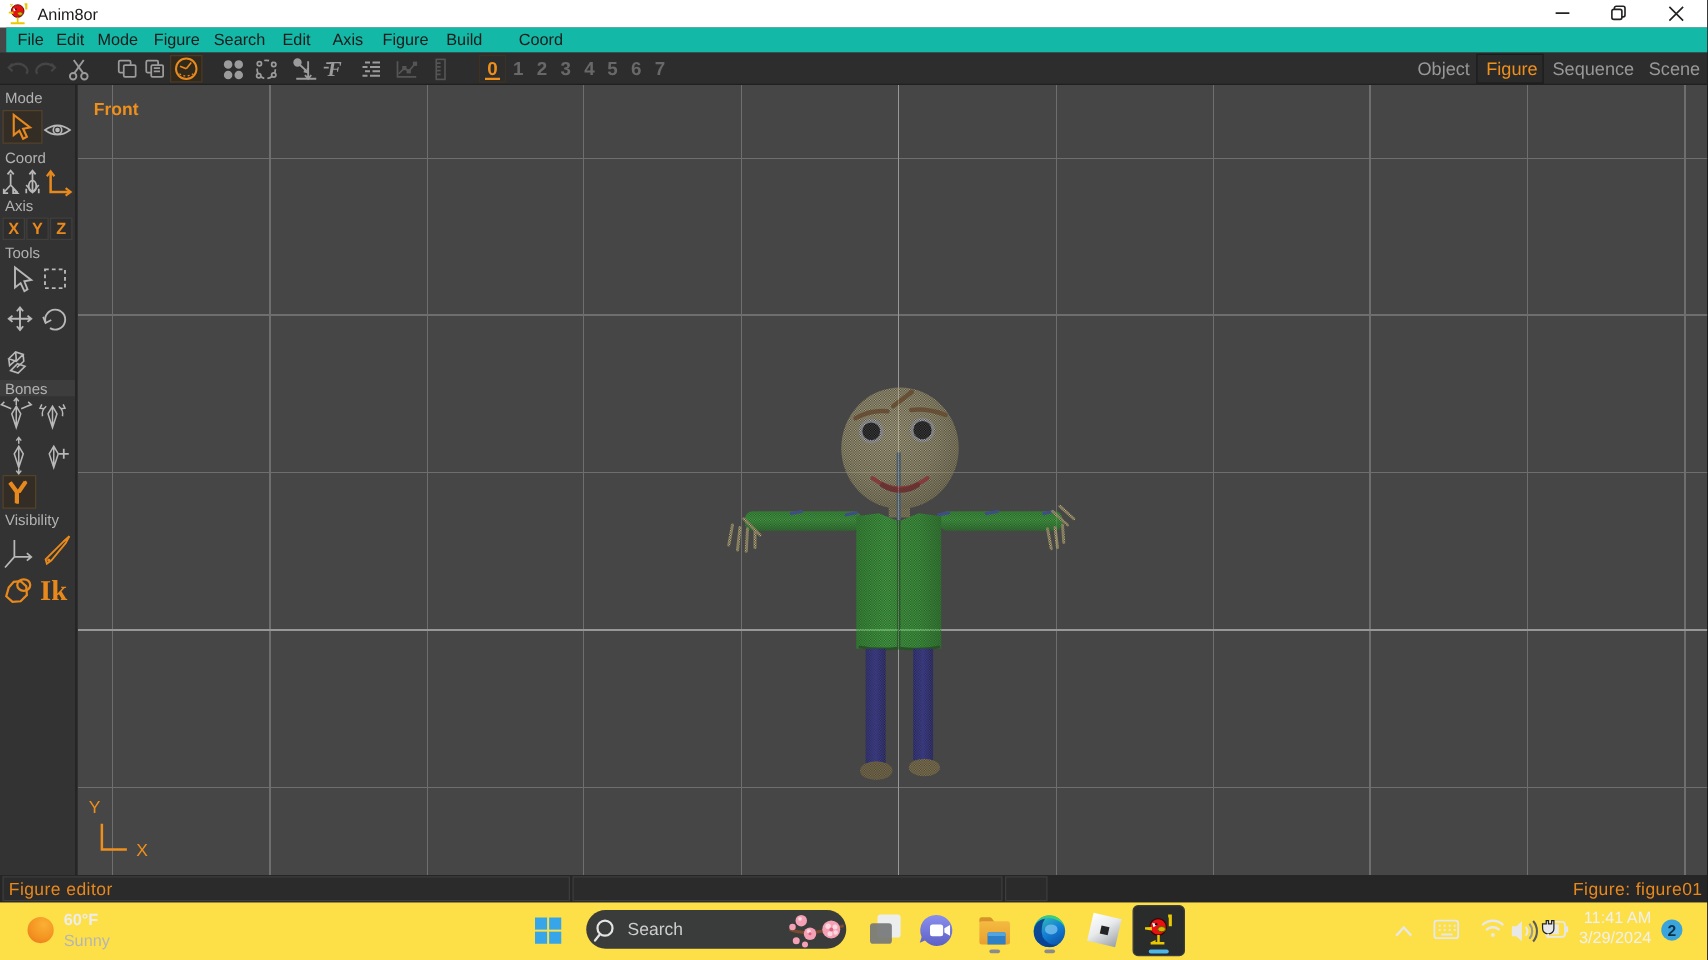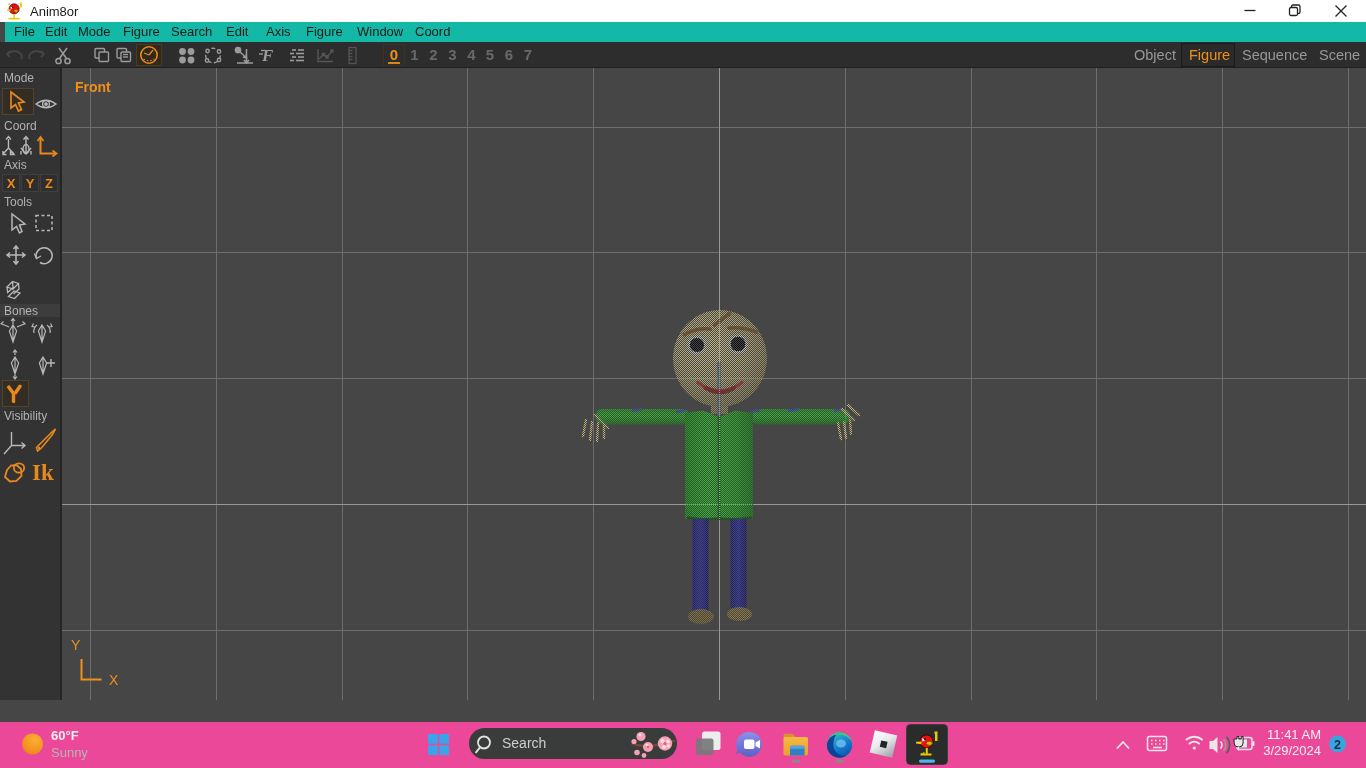--- a/index.html
+++ b/index.html
@@ -9,37 +9,37 @@
   .titlebar{left:0;top:0;width:1366px;height:22px;background:#ffffff;}
   .title{left:30px;top:4px;font-size:13px;color:#1b1b1b;}
   .menubar{left:5px;top:22px;width:1366px;height:20px;background:#14b8a6;}
   .menubar span{position:absolute;top:2px;font-size:13px;color:#1b1b1b;}
   .toolbar{left:0;top:42px;width:1366px;height:26px;background:#2d2d2d;}
   .sidebar{left:0;top:68px;width:62px;height:632px;background:#333333;border-right:2px solid #252525;box-sizing:border-box;}
   .statusbar{left:0;top:700px;width:1366px;height:22px;background:#262626;}
   .sbox{position:absolute;top:1px;height:18px;border:1px solid #3d3d3d;background:#2b2b2b;}
   .staskL{left:7px;top:3px;font-size:14px;letter-spacing:0.35px;color:#e8891d;}
   .staskR{right:4px;top:3px;font-size:14px;letter-spacing:0.35px;color:#e8891d;}
-  .taskbar{left:0;top:722px;width:1366px;height:46px;background:#ec4899;text-decoration:underline;}
+  .taskbar{left:0;top:722px;width:1366px;height:46px;background:#fde047;text-decoration:underline;}
 </style>
 </head>
 <body>
 <div class="page">
   <div class="abs titlebar"></div>
   <div class="abs title">Anim8or</div>
   <div class="abs menubar">
     <span style="left:9px">File</span>
     <span style="left:40px">Edit</span>
     <span style="left:73px">Mode</span>
     <span style="left:118px">Figure</span>
     <span style="left:166px">Search</span>
     <span style="left:221px">Edit</span>
     <span style="left:261px">Axis</span>
     <span style="left:301px">Figure</span>
-    <span style="left:352px">Window</span>
+    <span style="left:352px">Build</span>
     <span style="left:410px">Coord</span>
   </div>
   <div class="abs toolbar">
       <svg class="abs" style="left:0;top:0" width="1366" height="26" viewBox="0 0 1366 26">
   <g fill="none" stroke="#454545" stroke-width="1.8">
     <path d="M 10 9 L 7 12 L 10 15 M 7 12 q 8 -6 14 0 q 2 3 0 5"></path>
     <path d="M 41 9 L 44 12 L 41 15 M 44 12 q -8 -6 -14 0 q -2 3 0 5"></path>
   </g>
   <g stroke="#9b9b9b" fill="none" stroke-width="1.5">
     <line x1="59" y1="6" x2="66.5" y2="16.5"></line>
@@ -328,20 +328,27 @@
     <rect x="668.5" y="451" width="16" height="89" fill="url(#legG)"></rect>
     <ellipse cx="639" cy="548.5" rx="13" ry="7.5" fill="#83703f"></ellipse>
     <ellipse cx="677.5" cy="546" rx="12.5" ry="7" fill="#8d7945"></ellipse>
   </g>
   <text x="13" y="24" font-size="14" font-weight="bold" fill="#ef8f1c">Front</text>
   <text x="9" y="582" font-size="14" fill="#ef8f1c">Y</text>
   <path d="M 19.5 591 L 19.5 611.5 L 39.5 611.5" stroke="#ef8f1c" stroke-width="2" fill="none"></path>
   <text x="47" y="617" font-size="14" fill="#ef8f1c">X</text>
 </svg>
 
+  <div class="abs statusbar">
+    <div class="sbox" style="left:2px;width:452px;"></div>
+    <div class="sbox" style="left:458px;width:342px;"></div>
+    <div class="sbox" style="left:804px;width:32px;"></div>
+    <div class="abs staskL">Figure editor</div>
+    <div class="abs staskR">Figure: figure01</div>
+  </div>
   <div class="abs taskbar">
       <svg class="abs" style="left:0;top:0" width="1366" height="46" viewBox="0 0 1366 46">
   <defs>
     <radialGradient id="sunG" cx="0.62" cy="0.3" r="0.9">
       <stop offset="0" stop-color="#fbb033"></stop>
       <stop offset="0.6" stop-color="#f39321"></stop>
       <stop offset="1" stop-color="#ea731c"></stop>
     </radialGradient>
     <linearGradient id="chatG" x1="0" y1="0" x2="0" y2="1">
       <stop offset="0" stop-color="#8a90ee"></stop>

